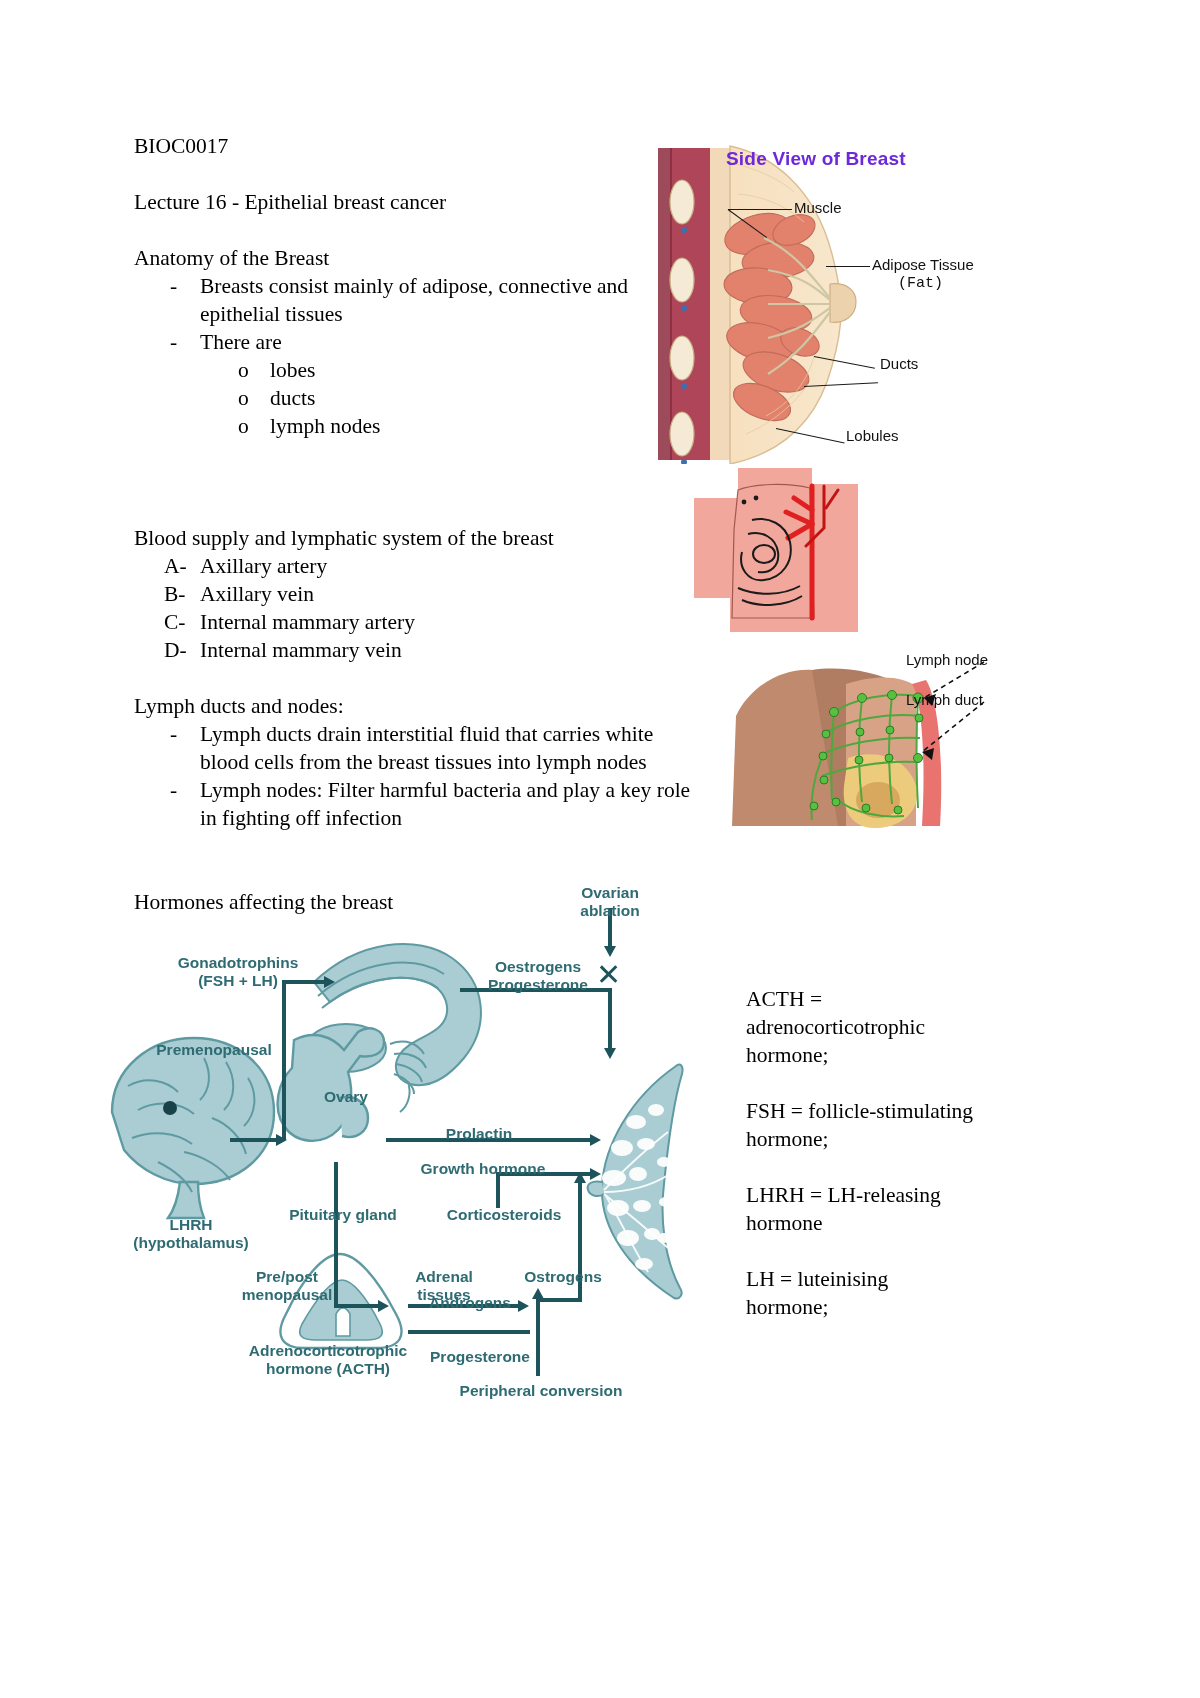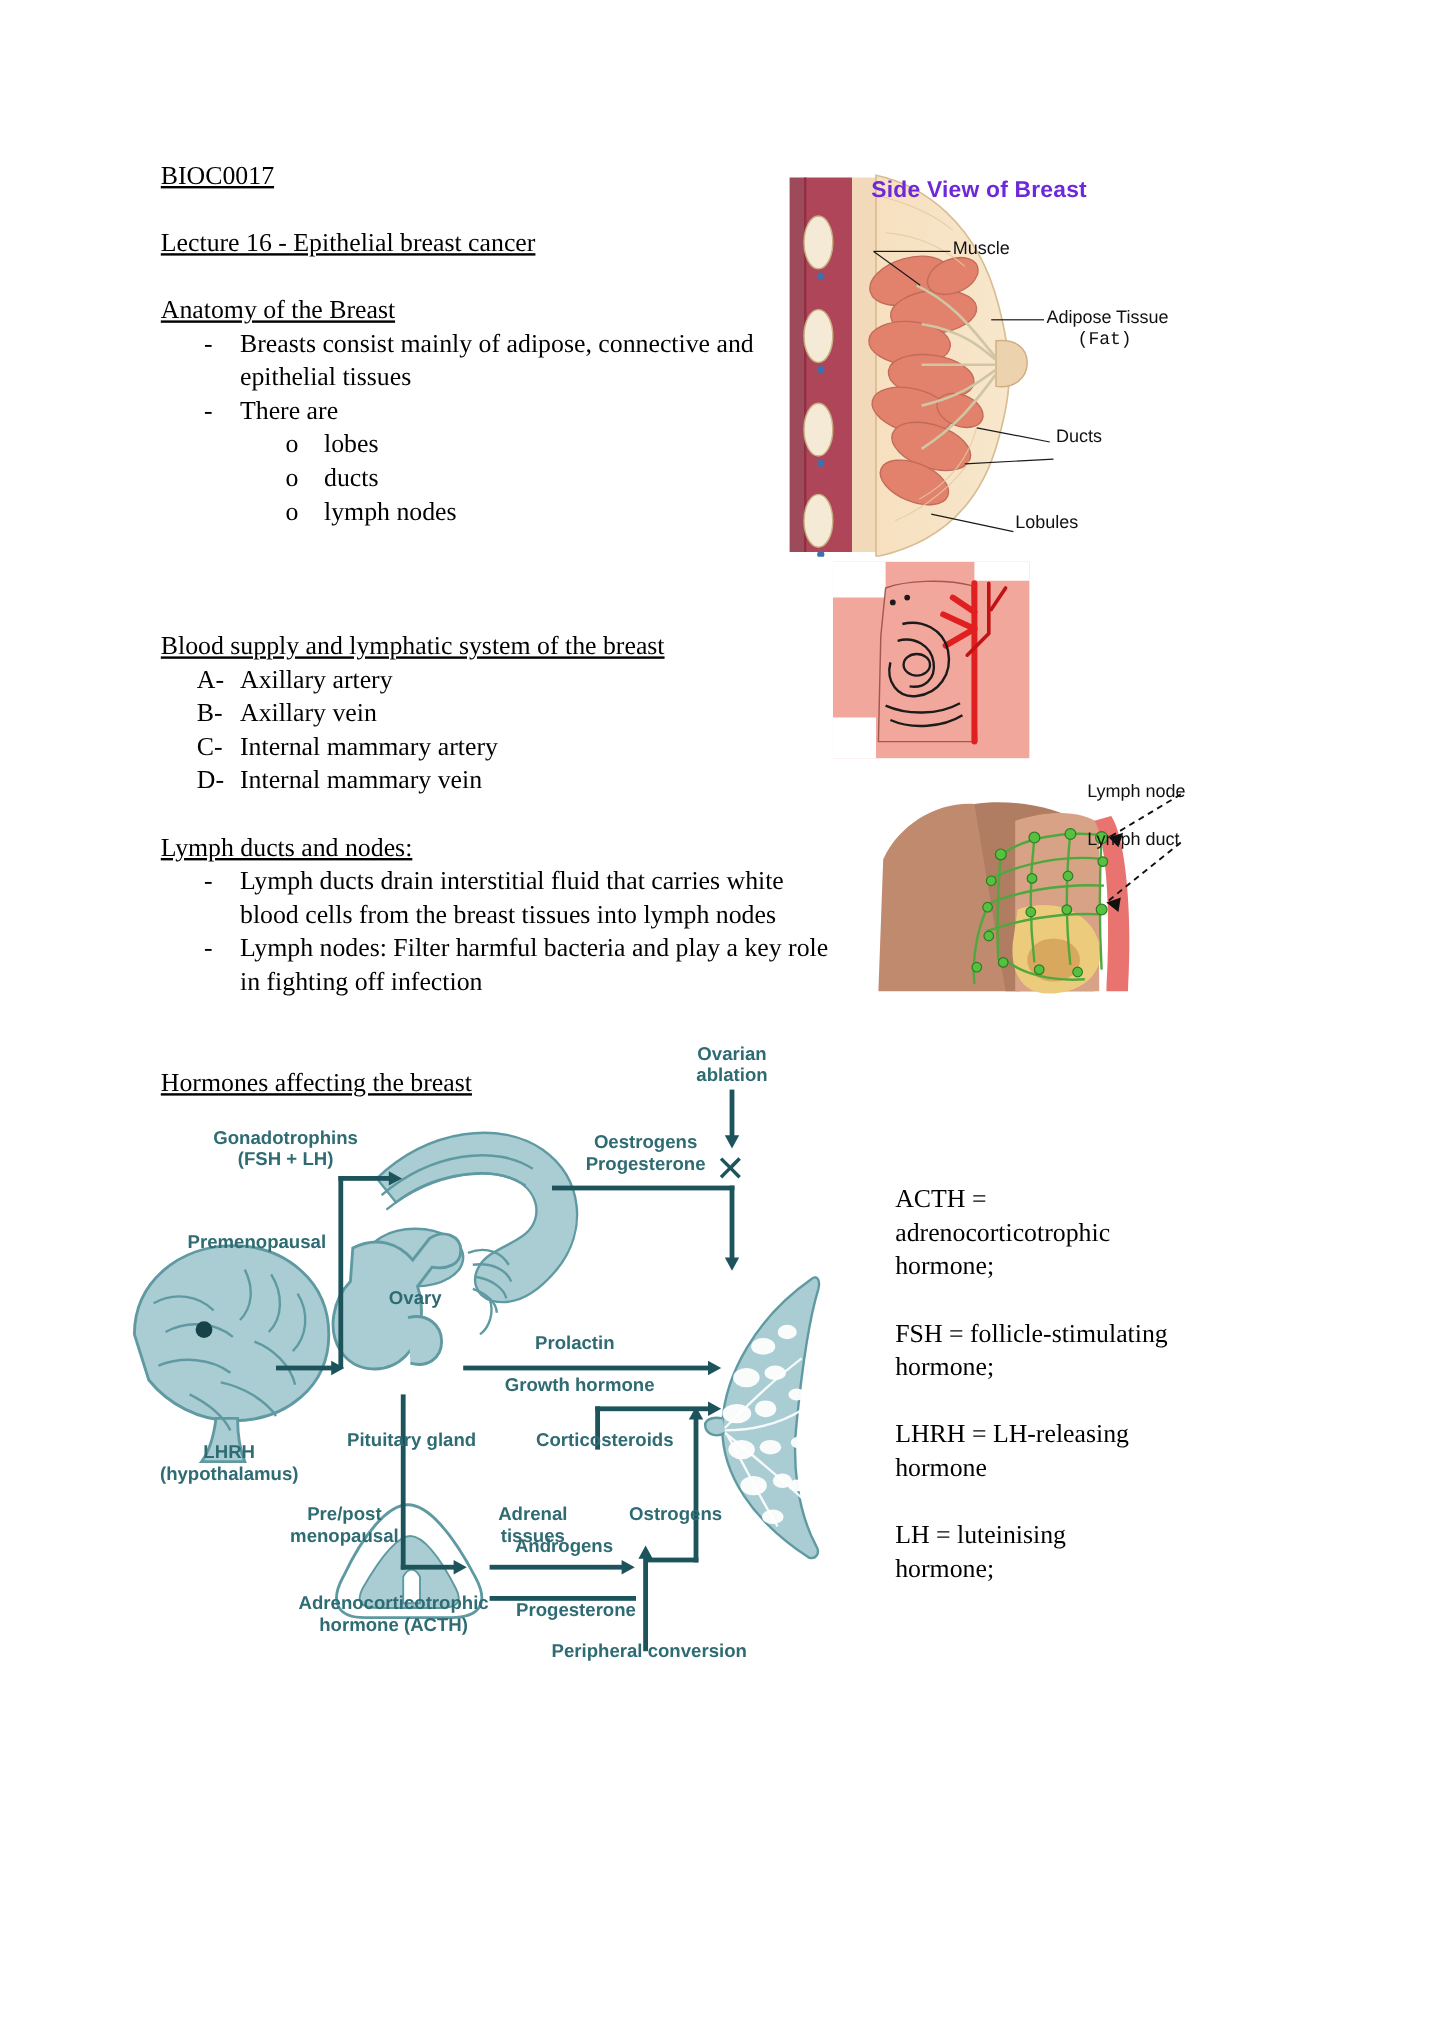--- a/index.html
+++ b/index.html
@@ -21,21 +21,21 @@
 
   
   .textcol {
     position: absolute;
     left: 134px;
     top: 132px;
     width: 560px;
     font-size: 21.5px;
     line-height: 28px;
   }
-  .para { margin: 0 0 28px 0; text-decoration: underline; }
+  .para { margin: 0 0 28px 0; }
   .para.tight { margin-bottom: 0; }
   .blankline { height: 28px; }
 
   ul.dash, ul.circ, ul.alpha {
     list-style: none;
     margin: 0;
     padding: 0;
   }
   ul.dash > li {
     position: relative;
@@ -117,20 +117,21 @@
   #fig-hormones { left: 108px; top: 862px; width: 630px; height: 530px; }
   .hlabel {
     position: absolute;
     font-family: "Liberation Sans", sans-serif;
     font-weight: bold;
     font-size: 15.5px;
     color: #2e6b73;
     white-space: nowrap;
     text-align: center;
     line-height: 18px;
+    margin-top: 14px;
   }
   .hline  { position: absolute; background: #1d545c; }
   .tri-r {
     position: absolute;
     width: 0; height: 0;
     border-left: 11px solid #1d545c;
     border-top: 6.5px solid transparent;
     border-bottom: 6.5px solid transparent;
   }
   .tri-d {

